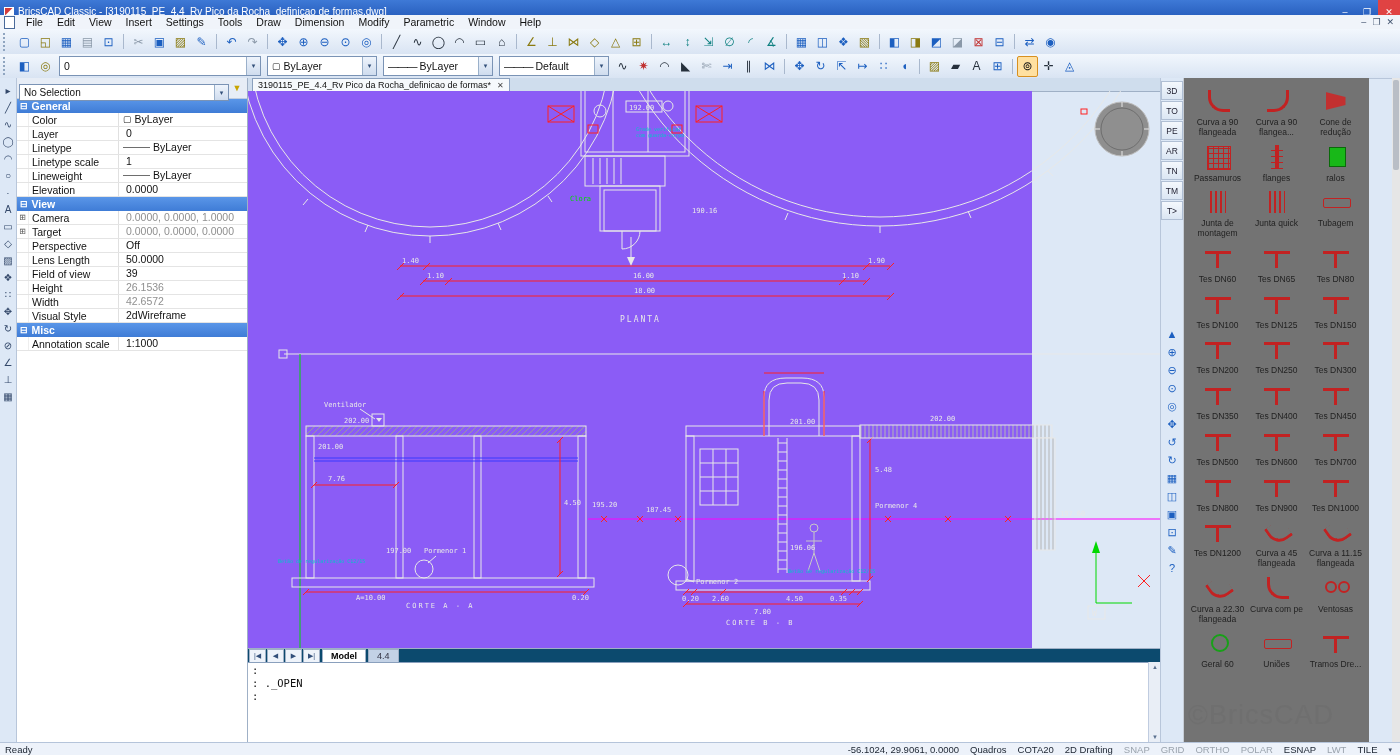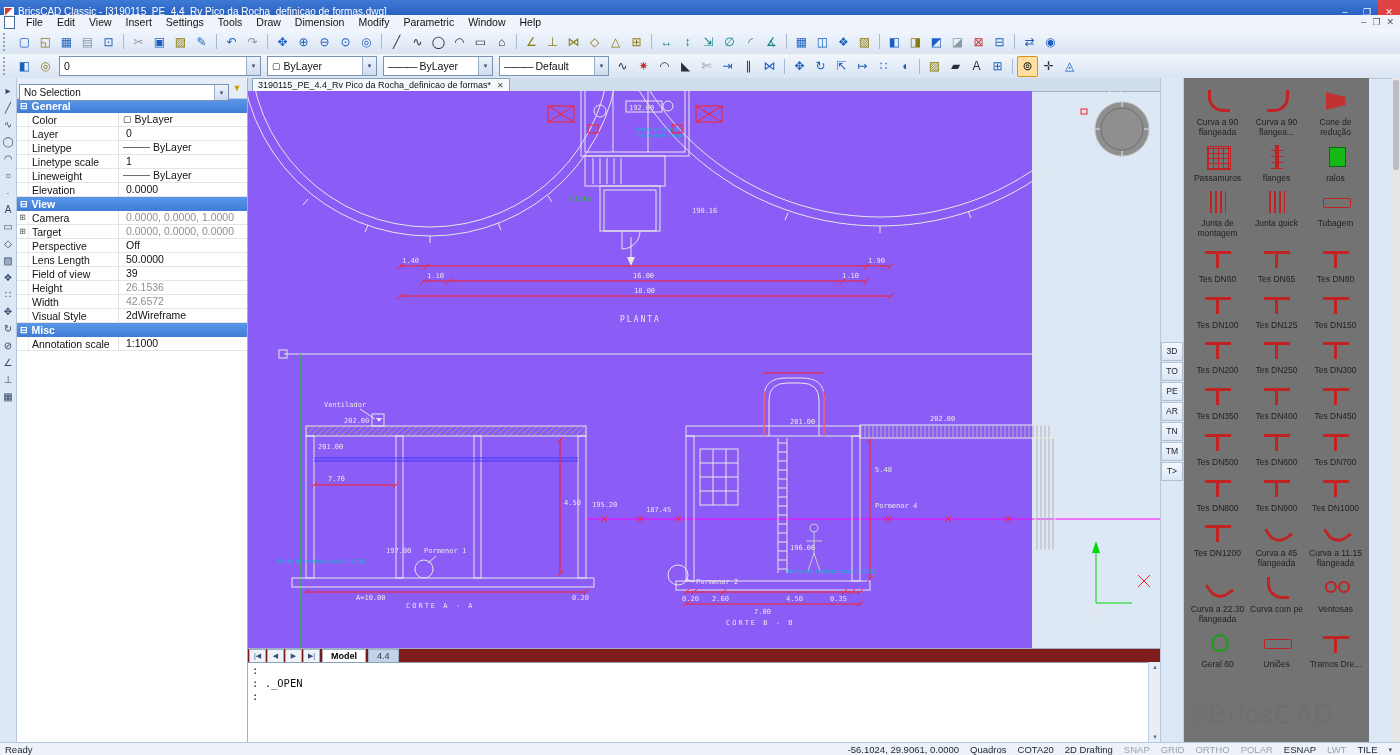--- a/index.html
+++ b/index.html
@@ -77,38 +77,38 @@
   .wh{stroke:#e8e8e8;stroke-width:1;}
   .r{stroke:#ff2020;fill:none;stroke-width:1;}
   .m{stroke:#ff00ff;stroke-width:1;}
   .bl{stroke:#3838ff;stroke-width:1;}
   .g2{stroke:#00d800;stroke-width:1;}
   .pers{stroke:#c8c8c8;fill:none;}
   svg text{fill:#e8e8e8;font-family:"DejaVu Sans Mono",monospace;font-size:7px;stroke:none;}
   svg text.t5{font-size:5px;} svg text.t8{font-size:8px;} svg text.sp{letter-spacing:2px;}
   svg text.cy{fill:#00c8c8;} svg text.gr{fill:#00dd00;}
   
-  .modelbar{left:248px;top:648px;width:912px;height:14px;background:#7f1d1d;border-top:1px solid #9fb0c6;
+  .modelbar{left:248px;top:648px;width:912px;height:14px;background:#0c4a6e;border-top:1px solid #9fb0c6;
             display:flex;align-items:center;font-size:9px;}
   .nav-btn{width:15px;height:12px;border:1px solid #9fb0c6;background:#eef3fa;margin-left:1px;
            display:flex;align-items:center;justify-content:center;font-size:7px;color:#33507a;}
   .mtab{height:13px;padding:0 8px;display:flex;align-items:center;border:1px solid #9fb0c6;margin-left:2px;
         background:#c3d2e6;color:#334;}
   .mtab.active{background:#fff;font-weight:bold;color:#000;}
   
   .cmd{left:248px;top:662px;width:912px;height:80px;background:#fff;border-top:1px solid #8aa0bd;
        font-family:"DejaVu Sans Mono",monospace;font-size:10.5px;box-sizing:border-box;padding:1px 14px 1px 4px;
        overflow:hidden;}
   .cmd-line{line-height:13px;white-space:pre-wrap;word-break:break-all;}
   .cmd-scroll{left:1148px;top:662px;width:12px;height:80px;background:#e9eef6;border-left:1px solid #c0cce0;
               display:flex;flex-direction:column;justify-content:space-between;align-items:center;font-size:6px;color:#5a708e;}
   .cmd-scroll span{padding:2px 0;}
   
   .rightstrip{left:1160px;top:78px;width:23px;height:664px;background:#dde8f6;border-left:1px solid #b8c6da;
-              display:flex;flex-direction:row;align-items:center;padding-top:3px;box-sizing:border-box;}
+              display:flex;flex-direction:column;align-items:center;padding-top:3px;box-sizing:border-box;}
   .rs-btn{width:20px;height:17px;border:1px solid #b0bfd4;background:linear-gradient(#f4f8fd,#dbe6f3);
           font-size:8.5px;display:flex;align-items:center;justify-content:center;color:#223;margin-bottom:1px;}
   .rs-icons{margin-top:104px;display:flex;flex-direction:column;align-items:center;}
   .rs-ic{width:20px;height:18px;display:flex;align-items:center;justify-content:center;font-size:11px;color:#1c5fc0;}
   
   .palette{left:1183px;top:78px;width:186px;height:664px;background:#737373;border-left:1px solid #c6cdd6;
            box-sizing:border-box;overflow:hidden;}
   .pal-grid{display:grid;grid-template-columns:repeat(3,1fr);padding:8px 4px;row-gap:4px;}
   .p-item{text-align:center;}
   .p-icon{width:34px;height:30px;display:block;margin:0 auto 2px;position:relative;}

